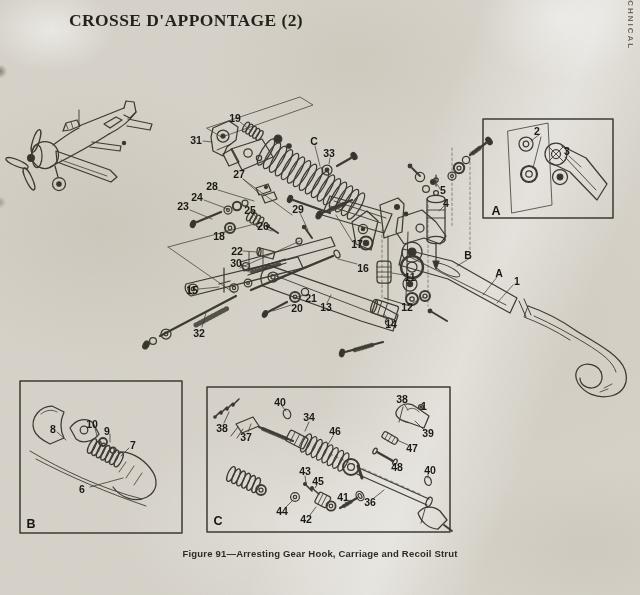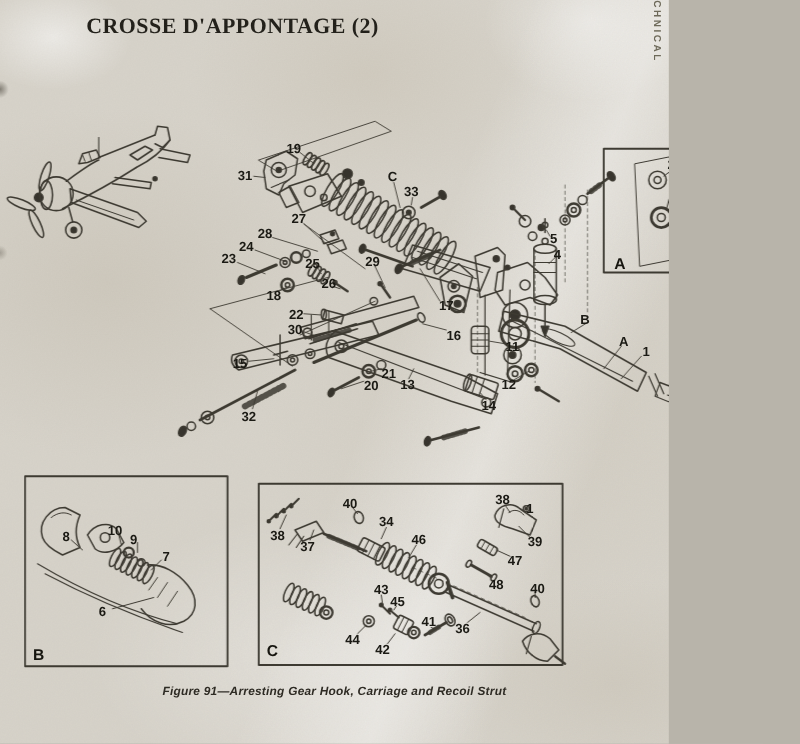--- a/index.html
+++ b/index.html
@@ -1,17 +1,17 @@
 <!DOCTYPE html>
 <html><head>
 <meta charset="utf-8">
 <style>
   html,body{margin:0;padding:0;background:#b8b4aa;}
   .page{
-    position:relative;width:535px;height:595px;overflow:hidden;
+    position:relative;width:640px;height:595px;overflow:hidden;
     background-color:#d7d3ca;
     background-image:
       radial-gradient(ellipse 90px 60px at 8% 5%, rgba(255,255,255,.55), transparent 70%),
       linear-gradient(112deg, transparent 55%, rgba(255,255,255,.42) 69%, rgba(255,255,255,0) 81%),
       radial-gradient(ellipse 120px 90px at 88% 3%, rgba(255,255,255,.45), transparent 70%),
       radial-gradient(ellipse 200px 140px at 55% 10%, rgba(197,189,173,.38), transparent 70%),
       radial-gradient(ellipse 260px 200px at 16% 38%, rgba(193,186,171,.42), transparent 70%),
       radial-gradient(ellipse 300px 240px at 78% 55%, rgba(200,193,178,.32), transparent 70%),
       radial-gradient(ellipse 240px 160px at 45% 88%, rgba(255,255,255,.30), transparent 70%),
       radial-gradient(circle 7px at 0% 12%, rgba(60,55,45,.55), transparent 100%),
@@ -24,21 +24,21 @@
     font-family:"Liberation Serif", serif;font-weight:700;font-size:17.5px;
     letter-spacing:.4px;color:#1d1b15;
   }
   .edge-text{
     position:absolute;right:5px;top:-14px;
     writing-mode:vertical-rl;
     font-size:8px;font-weight:700;letter-spacing:2px;color:#55513f;opacity:.85;
   }
   .caption{
     position:absolute;left:0;top:548px;width:100%;text-align:center;
-    font-size:9.5px;font-weight:700;font-style:italic;color:#2e2b24;letter-spacing:.2px;
+    font-size:9.5px;font-weight:700;color:#2e2b24;letter-spacing:.2px;
   }
   svg{position:absolute;left:0;top:0;}
   .callout{font:700 10.5px "Liberation Sans", sans-serif;fill:#1b1a14;}
   .inset-letter{font:700 12.5px "Liberation Sans", sans-serif;fill:#16150f;}
 </style>
 </head>
 <body>
 
 <div class="page">
 

